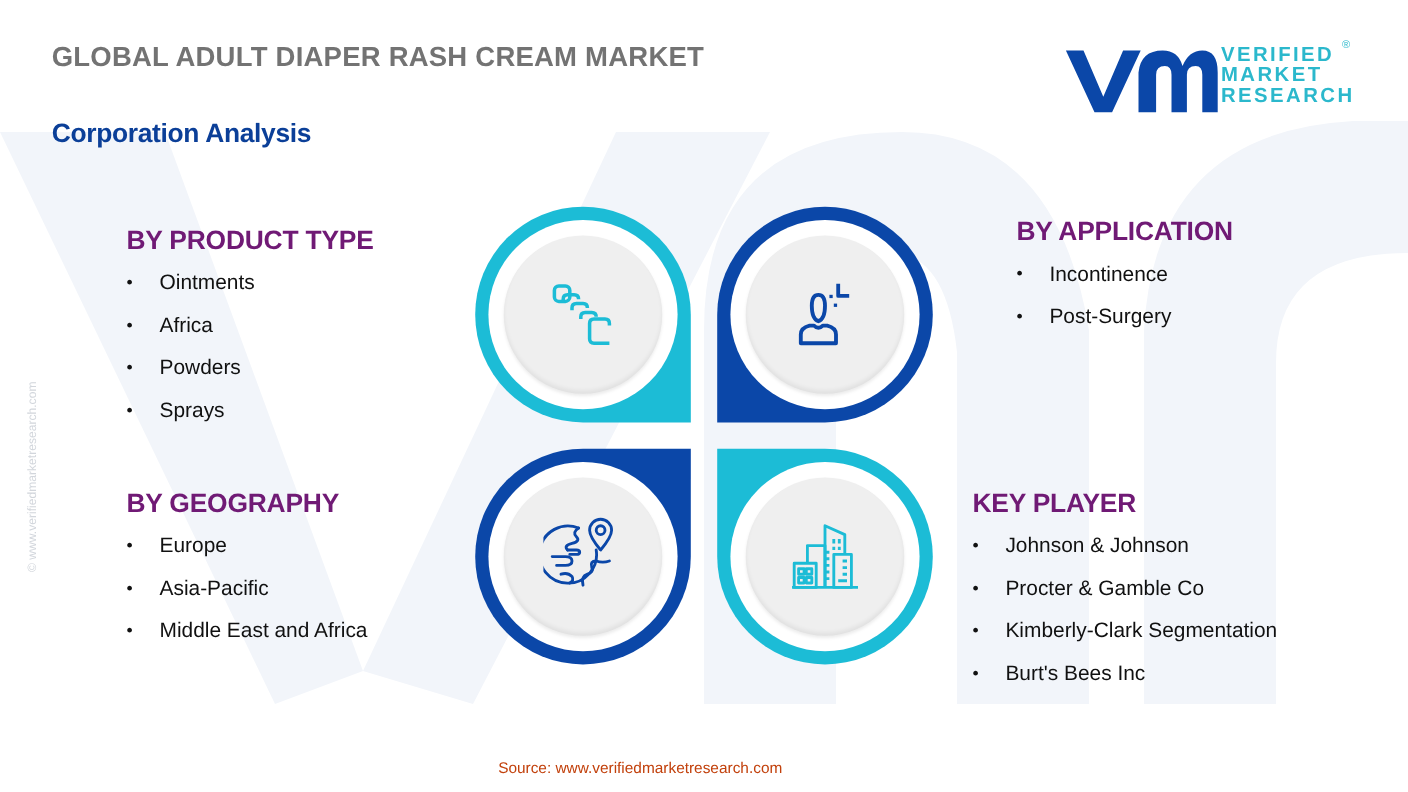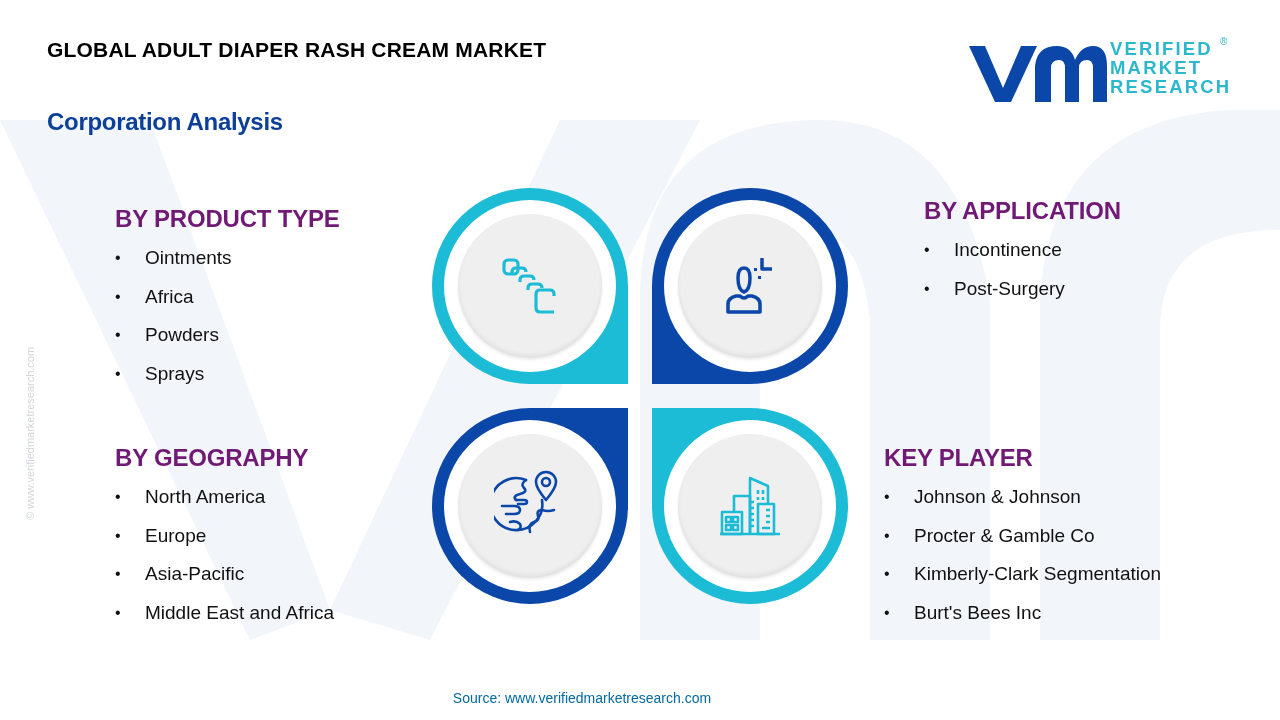--- a/index.html
+++ b/index.html
@@ -1,21 +1,21 @@
 <!DOCTYPE html>
 <html><head>
 <meta charset="utf-8">
 <style>
   * { margin: 0; padding: 0; box-sizing: border-box; }
   html, body { width: 1280px; height: 720px; overflow: hidden; background: #ffffff; }
   body { position: relative; font-family: "Liberation Sans", "DejaVu Sans", sans-serif; }
 
   .watermark { position: absolute; left: 0; top: 0; width: 1280px; height: 720px; z-index: 0; }
 
-  .title { position: absolute; left: 47px; top: 38px; font-size: 21px; font-weight: bold; color: #000000; letter-spacing: 0.2px; z-index: 2; }
+  .title { position: absolute; left: 47px; top: 38px; font-size: 25px; font-weight: bold; color: #737373; letter-spacing: 0.2px; z-index: 2; }
   .subtitle { position: absolute; left: 47px; top: 108px; font-size: 24px; font-weight: bold; color: #0B3F98; letter-spacing: -0.3px; z-index: 2; }
 
   .logo { position: absolute; left: 965px; top: 36px; width: 270px; height: 70px; z-index: 2; }
   .logo-text { position: absolute; left: 1110px; top: 39px; z-index: 2; }
   .logo-text div { font-size: 18.5px; font-weight: bold; color: #2BB8CC; letter-spacing: 2.2px; line-height: 19px; }
   .reg { position: absolute; left: 1220px; top: 36px; font-size: 10px; color: #2BB8CC; z-index: 2; }
 
   .side-url { position: absolute; left: 24px; top: 520px; transform-origin: 0 0; transform: rotate(-90deg); font-size: 11px; color: #d2d6dc; white-space: nowrap; z-index: 2; }
 
   .seg { position: absolute; z-index: 2; }
@@ -34,21 +34,21 @@
   .petal.blue { background: #0B47A8; }
   .p-tl { left: 432px; top: 188px; border-radius: 98px 98px 0 98px; }
   .p-tr { left: 652px; top: 188px; border-radius: 98px 98px 98px 0; }
   .p-bl { left: 432px; top: 408px; border-radius: 98px 0 98px 98px; }
   .p-br { left: 652px; top: 408px; border-radius: 0 98px 98px 98px; }
 
   .ring { position: absolute; left: 12px; top: 12px; width: 172px; height: 172px; border-radius: 50%; background: #ffffff; }
   .disc { position: absolute; left: 14px; top: 14px; width: 144px; height: 144px; border-radius: 50%; background: #efefef; box-shadow: inset 0 -3px 4px rgba(0,0,0,0.06), 0 2px 3px rgba(0,0,0,0.08); display: flex; align-items: center; justify-content: center; }
   .disc svg { width: 72px; height: 72px; }
 
-  .source { position: absolute; left: 0; width: 1164px; top: 690px; text-align: center; font-size: 14px; color: #0369a1; z-index: 2; }
+  .source { position: absolute; left: 0; width: 1164px; top: 690px; text-align: center; font-size: 14px; color: #c2410c; z-index: 2; }
 </style>
 </head>
 <body>
 
 <svg class="watermark" viewBox="0 0 1280 720">
   <path d="M0 120 L150 120 L330 610 L250 640 Z" fill="#F2F5FA"></path>
   <path d="M330 610 L560 120 L700 120 L430 640 Z" fill="#F2F5FA"></path>
   <path d="M640 640 L640 300 Q640 120 820 120 Q960 120 990 300 L990 640 L870 640 L870 320 Q860 230 810 230 Q760 230 760 320 L760 640 Z" fill="#F2F5FA"></path>
   <path d="M1040 640 L1040 300 Q1050 120 1230 110 L1280 110 L1280 230 Q1160 230 1160 330 L1160 640 Z" fill="#F2F5FA"></path>
 </svg>
@@ -83,21 +83,20 @@
   <h2>BY APPLICATION</h2>
   <ul>
     <li>Incontinence</li>
     <li>Post-Surgery</li>
   </ul>
 </div>
 
 <div class="seg seg-geography">
   <h2>BY GEOGRAPHY</h2>
   <ul>
-    <li>North America</li>
     <li>Europe</li>
     <li>Asia-Pacific</li>
     <li>Middle East and Africa</li>
   </ul>
 </div>
 
 <div class="seg seg-keyplayer">
   <h2>KEY PLAYER</h2>
   <ul>
     <li>Johnson &amp; Johnson</li>

